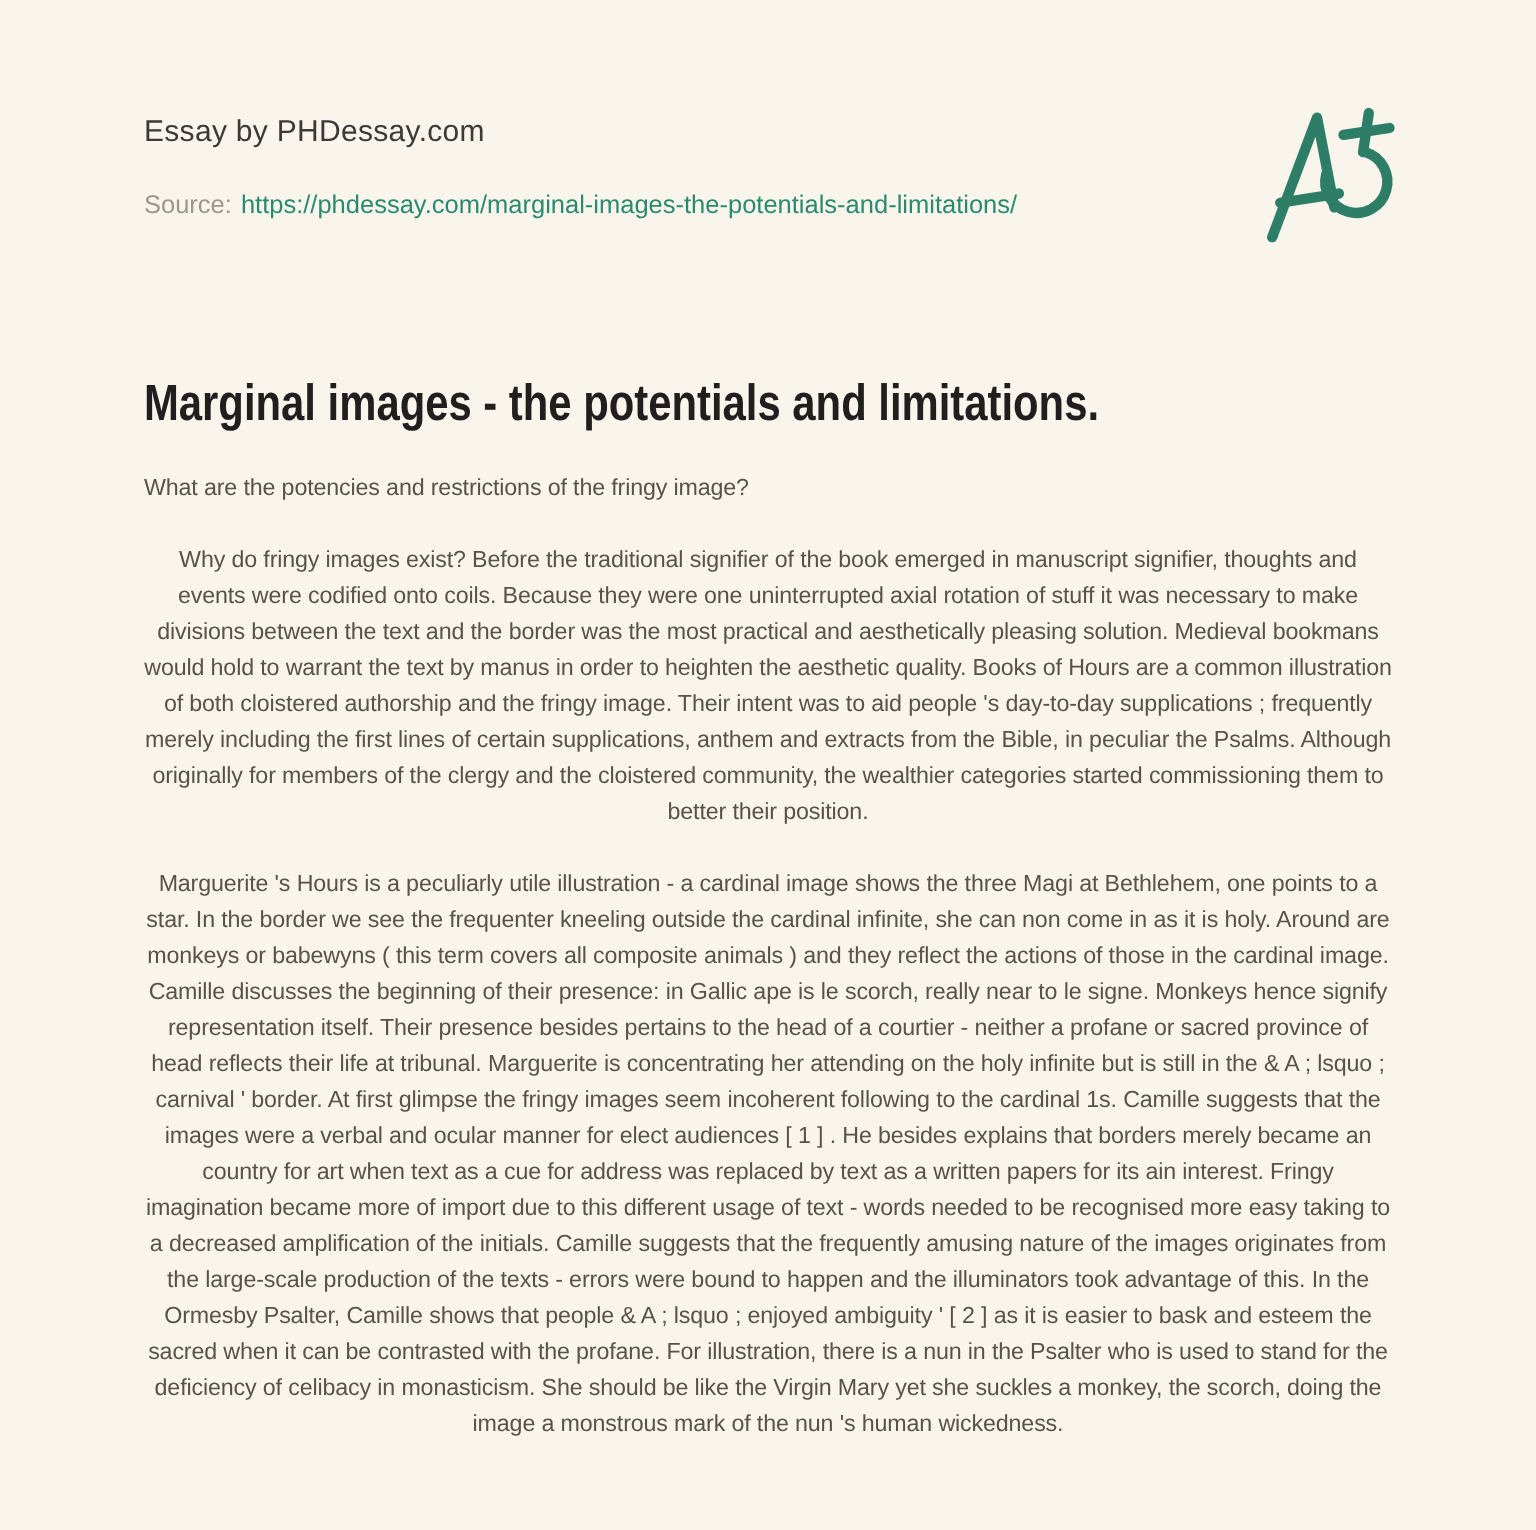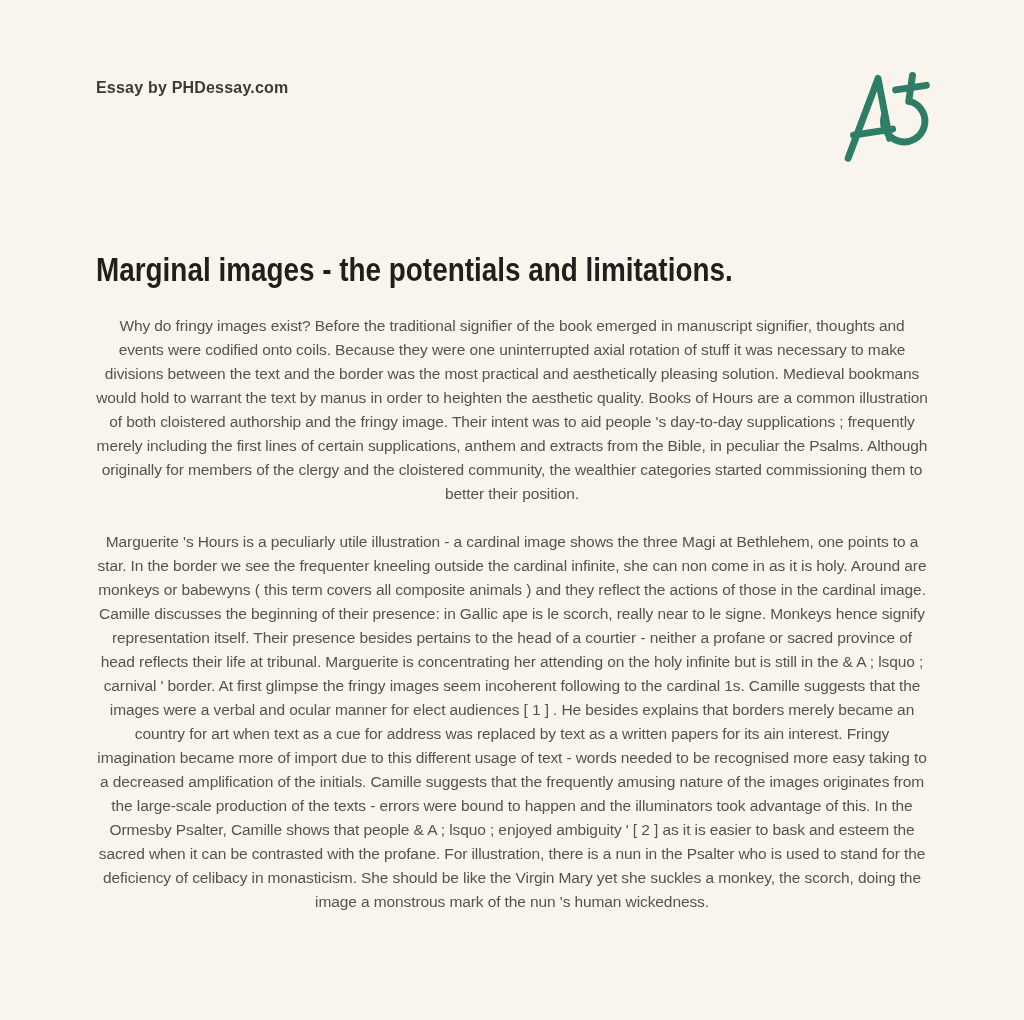--- a/index.html
+++ b/index.html
@@ -18,22 +18,22 @@
     padding: 74px 96px 0 96px;
     background: #faf5ec;
   }
   .header-row {
     display: flex;
     justify-content: space-between;
     align-items: flex-start;
   }
   .byline {
     margin: 0;
-    font-size: 16px;
-    font-weight: 700;
+    font-size: 20px;
+    font-weight: 400;
     color: #3b3a38;
     line-height: 28px;
     letter-spacing: 0.2px;
   }
   .source-line {
     margin-top: 24px;
     font-size: 17px;
     line-height: 21px;
     white-space: nowrap;
   }
@@ -82,37 +82,41 @@
   }
 </style>
 </head>
 <body>
 
 <div class="page">
 
   <div class="header-row">
     <div class="header-left">
       <h1 class="byline">Essay by PHDessay.com</h1>
+      <div class="source-line">
+        <span class="source-label">Source:</span><a class="source-url" href="#">https://phdessay.com/marginal-images-the-potentials-and-limitations/</a>
+      </div>
     </div>
 
     <div class="logo">
       <svg viewBox="0 0 120 130" fill="none" xmlns="http://www.w3.org/2000/svg">
 
         <path d="M8,120 L47,16 L62,94" stroke="#2e7e67" stroke-width="9" stroke-linecap="round" stroke-linejoin="round"></path>
         <path d="M15,90 L66,82" stroke="#2e7e67" stroke-width="9" stroke-linecap="round"></path>
 
         <path d="M89,46 A27,27 0 1 1 55,65" stroke="#2e7e67" stroke-width="9" stroke-linecap="round"></path>
 
         <path d="M92,12 L87,46" stroke="#2e7e67" stroke-width="9" stroke-linecap="round"></path>
         <path d="M70,31 L110,25" stroke="#2e7e67" stroke-width="9" stroke-linecap="round"></path>
       </svg>
     </div>
   </div>
 
   <h2 class="title">Marginal images - the potentials and limitations.</h2>
 
+  <p class="subtitle">What are the potencies and restrictions of the fringy image?</p>
 
   <p class="body-para">Why do fringy images exist? Before the traditional signifier of the book emerged in manuscript signifier, thoughts and events were codified onto coils. Because they were one uninterrupted axial rotation of stuff it was necessary to make divisions between the text and the border was the most practical and aesthetically pleasing solution. Medieval bookmans would hold to warrant the text by manus in order to heighten the aesthetic quality. Books of Hours are a common illustration of both cloistered authorship and the fringy image. Their intent was to aid people 's day-to-day supplications ; frequently merely including the first lines of certain supplications, anthem and extracts from the Bible, in peculiar the Psalms. Although originally for members of the clergy and the cloistered community, the wealthier categories started commissioning them to better their position.</p>
 
   <p class="body-para">Marguerite 's Hours is a peculiarly utile illustration - a cardinal image shows the three Magi at Bethlehem, one points to a star. In the border we see the frequenter kneeling outside the cardinal infinite, she can non come in as it is holy. Around are monkeys or babewyns ( this term covers all composite animals ) and they reflect the actions of those in the cardinal image. Camille discusses the beginning of their presence: in Gallic ape is le scorch, really near to le signe. Monkeys hence signify representation itself. Their presence besides pertains to the head of a courtier - neither a profane or sacred province of head reflects their life at tribunal. Marguerite is concentrating her attending on the holy infinite but is still in the &amp; A ; lsquo ; carnival ' border. At first glimpse the fringy images seem incoherent following to the cardinal 1s. Camille suggests that the images were a verbal and ocular manner for elect audiences [ 1 ] . He besides explains that borders merely became an country for art when text as a cue for address was replaced by text as a written papers for its ain interest. Fringy imagination became more of import due to this different usage of text - words needed to be recognised more easy taking to a decreased amplification of the initials. Camille suggests that the frequently amusing nature of the images originates from the large-scale production of the texts - errors were bound to happen and the illuminators took advantage of this. In the Ormesby Psalter, Camille shows that people &amp; A ; lsquo ; enjoyed ambiguity ' [ 2 ] as it is easier to bask and esteem the sacred when it can be contrasted with the profane. For illustration, there is a nun in the Psalter who is used to stand for the deficiency of celibacy in monasticism. She should be like the Virgin Mary yet she suckles a monkey, the scorch, doing the image a monstrous mark of the nun 's human wickedness.</p>
 
 
 </div>
 
 </body></html>

